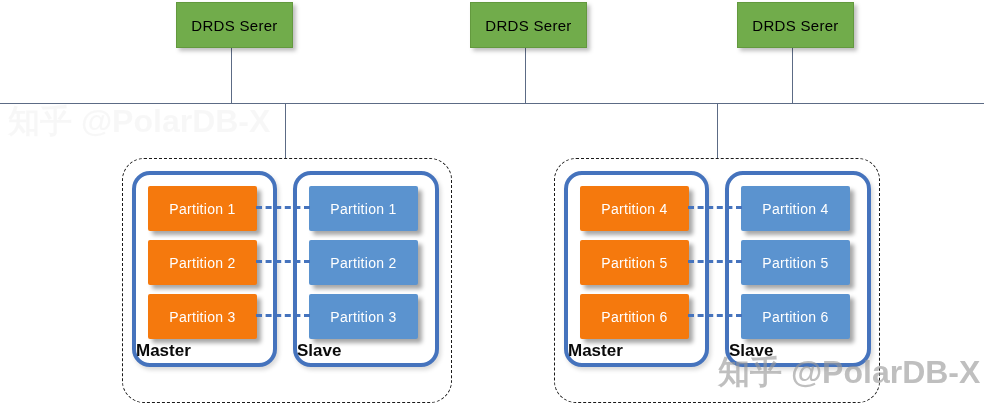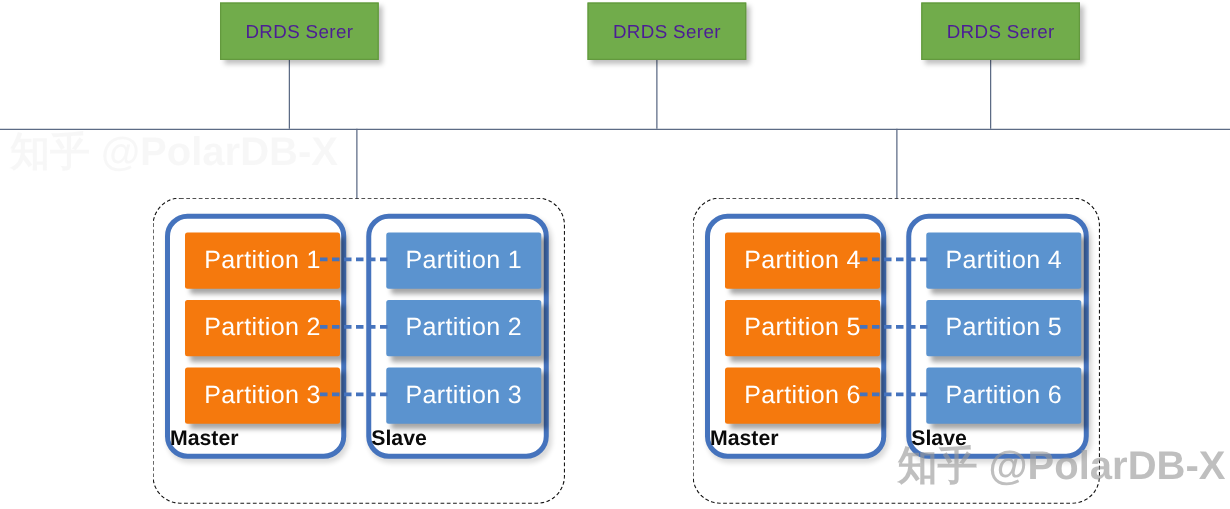--- a/index.html
+++ b/index.html
@@ -11,43 +11,43 @@
   .hline{
     position:absolute;left:0;top:103px;width:984px;height:0;
     border-top:1.5px solid var(--connector-gray,#5C6B85);
   }
   .vline{
     position:absolute;width:0;
     border-left:1.5px solid var(--connector-gray,#5C6B85);
   }
   
   .server{
-    position:absolute;top:2px;width:127px;height:46px;box-sizing:border-box;
+    position:absolute;top:2px;width:117px;height:46px;box-sizing:border-box;
     background:var(--server-green,#71AC4B);
     border:1px solid var(--server-green-border,#63993E);
     box-shadow:3px 3px 4px rgba(0,0,0,0.25);
     display:flex;align-items:center;justify-content:center;
-    color:#4c1d95;font-size:15px;letter-spacing:0.3px;
+    color:#000000;font-size:15px;letter-spacing:0.3px;
   }
   
   .group{
     position:absolute;top:158px;height:245px;box-sizing:border-box;
     border:1.6px dashed #1a1a1a;border-radius:22px;background:transparent;
   }
   .container{
     position:absolute;top:12px;height:196px;box-sizing:border-box;
     border:4px solid var(--container-border-blue,#4573BD);border-radius:18px;
     background:#ffffff;box-shadow:2px 3px 4px rgba(0,0,0,0.15);
   }
   .container.master{left:9px;width:145px;}
   .container.slave{left:170px;width:146px;}
   .part{
-    position:absolute;left:12px;width:124px;height:45px;border-radius:2px;
+    position:absolute;left:12px;width:109px;height:45px;border-radius:2px;
     display:flex;align-items:center;justify-content:center;
-    color:#ffffff;font-size:20px;letter-spacing:0.3px;
+    color:#ffffff;font-size:14px;letter-spacing:0.3px;
     box-shadow:4px 4px 4px rgba(0,0,0,0.35);
   }
   .part.p1{top:11px}.part.p2{top:65px}.part.p3{top:119px}
   .part.orange{background:var(--master-orange,#F5790D);}
   .part.blue{background:var(--slave-blue,#5B93CF);}
   .role-label{
     position:absolute;left:0;right:0;bottom:2px;
     font-weight:bold;font-size:17px;color:#0a0a0a;
   }
   .pconn{

